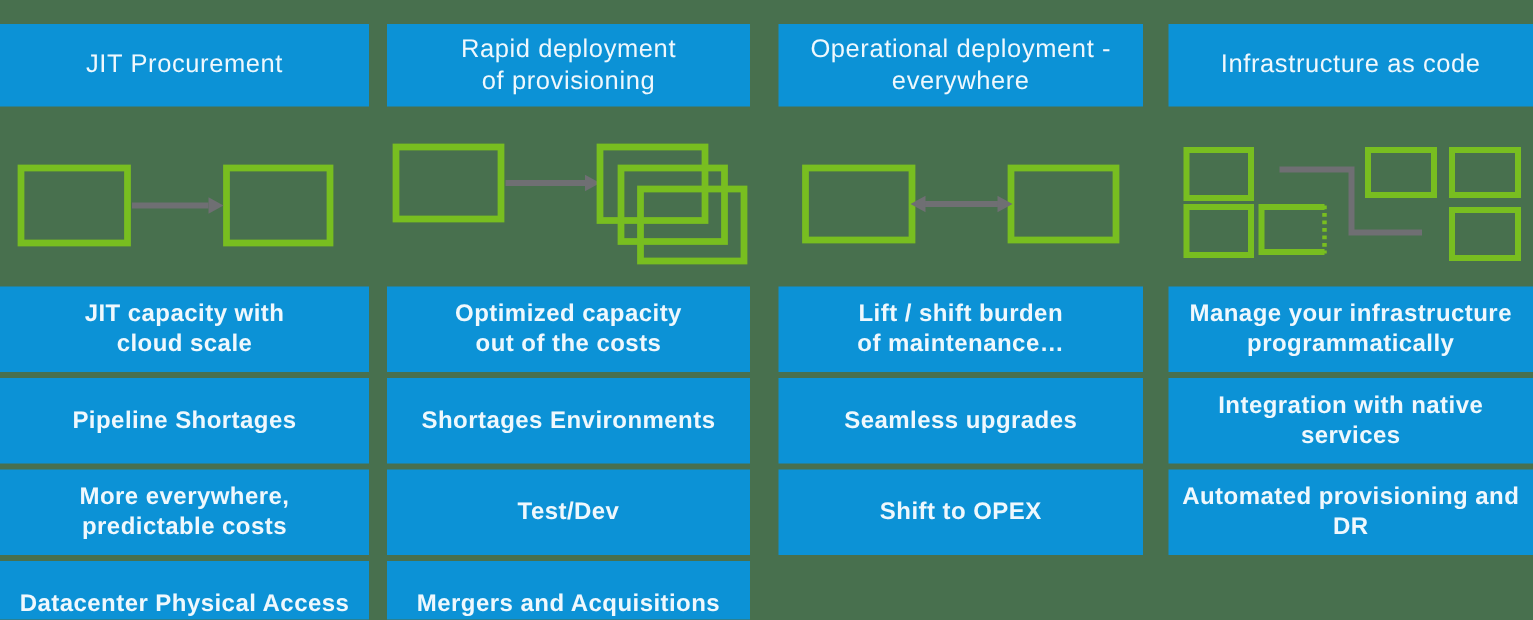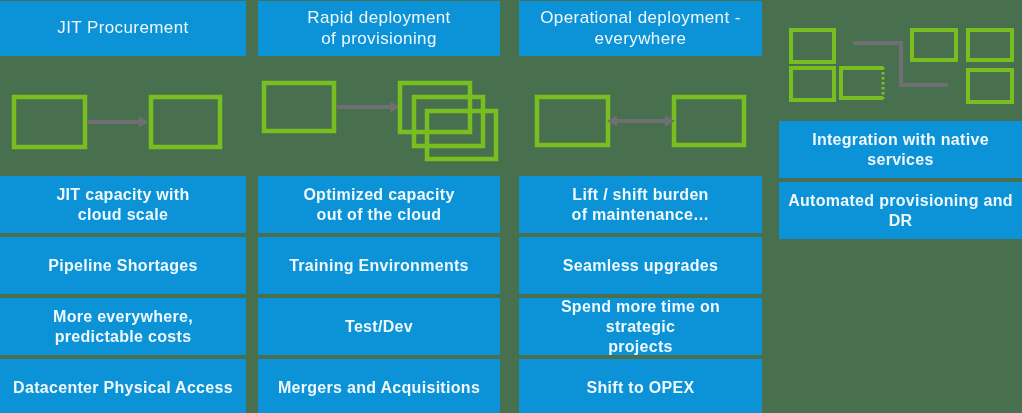--- a/index.html
+++ b/index.html
@@ -11,21 +11,21 @@
   }
   html,body{margin:0;padding:0;}
   body{
     width:1022px;height:413px;overflow:hidden;
     background:var(--background);
     font-family:"Liberation Sans","DejaVu Sans",sans-serif;
     -webkit-font-smoothing:antialiased;
   }
   .canvas{
     position:relative;width:1022px;height:413px;
-    display:flex;align-items:flex-start;padding-top:1px;box-sizing:border-box;
+    display:flex;align-items:flex-start;padding-top:16px;box-sizing:border-box;
   }
   .col{display:flex;flex-direction:column;}
   .col1{width:246px;}
   .col2{width:242px;margin-left:12px;}
   .col3{width:243px;margin-left:19px;}
   .col4{width:243px;margin-left:17px;}
   .header{
     height:55px;background:var(--box-blue);color:var(--text);
     display:flex;align-items:center;justify-content:center;text-align:center;
     font-size:17px;font-weight:300;letter-spacing:.4px;line-height:1.22;
@@ -77,58 +77,59 @@
       <svg viewBox="0 0 242 116">
         <rect class="g-rect" x="6" y="27" width="70" height="48"></rect>
         <line class="c-line" x1="79" y1="51" x2="132" y2="51"></line>
         <polygon class="c-head" points="132,45.5 142,51 132,56.5"></polygon>
         <rect class="g-rect" x="142" y="27" width="70" height="49"></rect>
         <rect class="g-rect" x="156" y="41" width="69" height="49"></rect>
         <rect class="g-rect" x="169" y="55" width="69" height="48"></rect>
       </svg>
     </div>
     <div class="row">Optimized capacity
-out of the cloud</div>
-    <div class="row">Training Environments</div>
+out of the costs</div>
+    <div class="row">Shortages Environments</div>
     <div class="row">Test/Dev</div>
     <div class="row">Mergers and Acquisitions</div>
   </div>
 
   <div class="col col3">
     <div class="header">Operational deployment -
 everywhere</div>
     <div class="icon-area">
       <svg viewBox="0 0 243 116">
         <rect class="g-rect" x="18" y="41" width="71" height="48"></rect>
         <rect class="g-rect" x="155" y="41" width="70" height="48"></rect>
         <line class="c-line" x1="97" y1="65" x2="147" y2="65"></line>
         <polygon class="c-head" points="98,59.5 88,65 98,70.5"></polygon>
         <polygon class="c-head" points="146,59.5 156,65 146,70.5"></polygon>
       </svg>
     </div>
     <div class="row">Lift / shift burden
 of maintenance…</div>
     <div class="row">Seamless upgrades</div>
-    <div class="row">Spend more time on strategic
-projects</div>
     <div class="row">Shift to OPEX</div>
   </div>
 
   <div class="col col4">
+    <div class="header">Infrastructure as code</div>
     <div class="icon-area">
       <svg viewBox="0 0 243 116">
         <polyline class="c-line" points="74,42 122,42 122,84 169,84"></polyline>
         <rect class="g-rect-sm" x="12" y="29" width="43" height="32"></rect>
         <rect class="g-rect-sm" x="12" y="67" width="43" height="32"></rect>
         <path class="g-rect-sm" d="M104,67 H62 V97 H104"></path>
         <line class="g-dash" x1="104" y1="66" x2="104" y2="98"></line>
         <rect class="g-rect-sm" x="133" y="29" width="44" height="30"></rect>
         <rect class="g-rect-sm" x="189" y="29" width="44" height="30"></rect>
         <rect class="g-rect-sm" x="189" y="69" width="44" height="32"></rect>
       </svg>
     </div>
+    <div class="row">Manage your infrastructure
+programmatically</div>
     <div class="row">Integration with native
 services</div>
     <div class="row">Automated provisioning and
 DR</div>
   </div>
 
 </div>
 
 </body></html>

